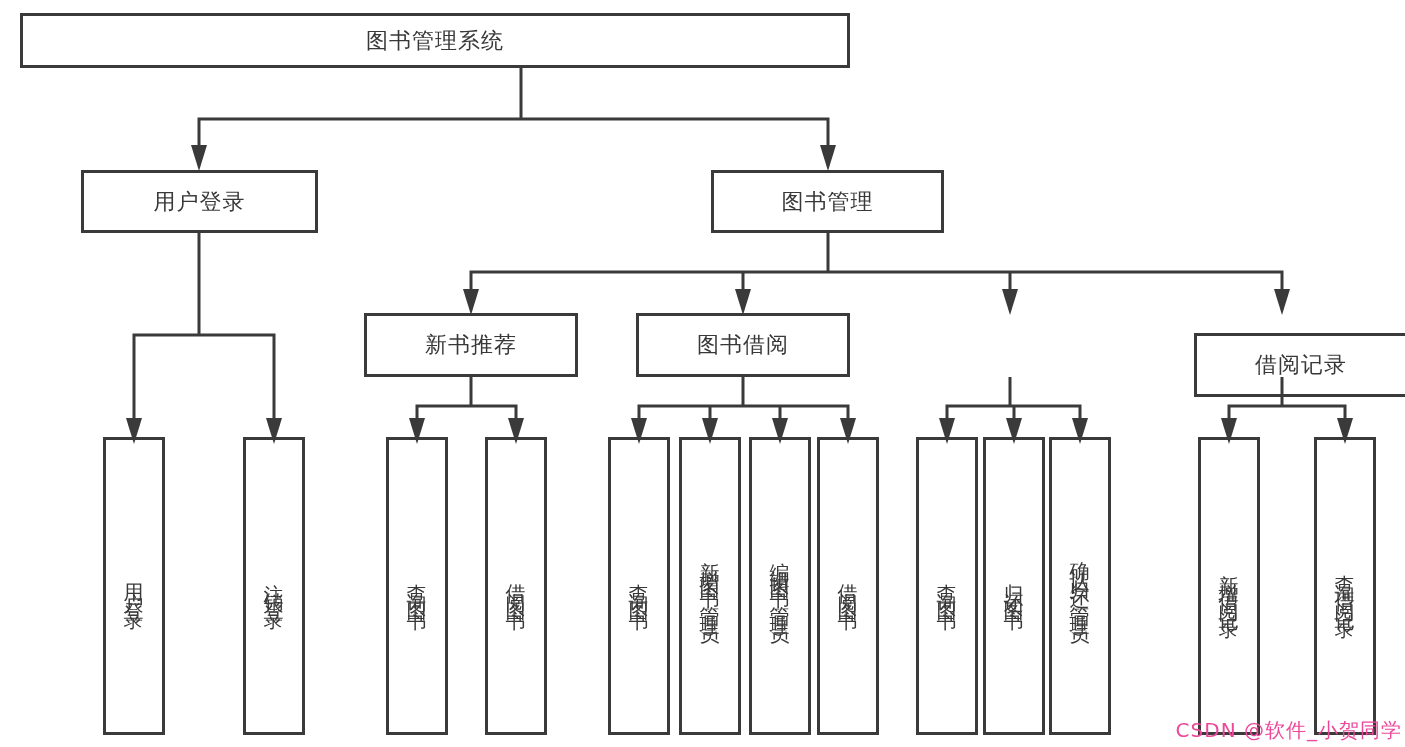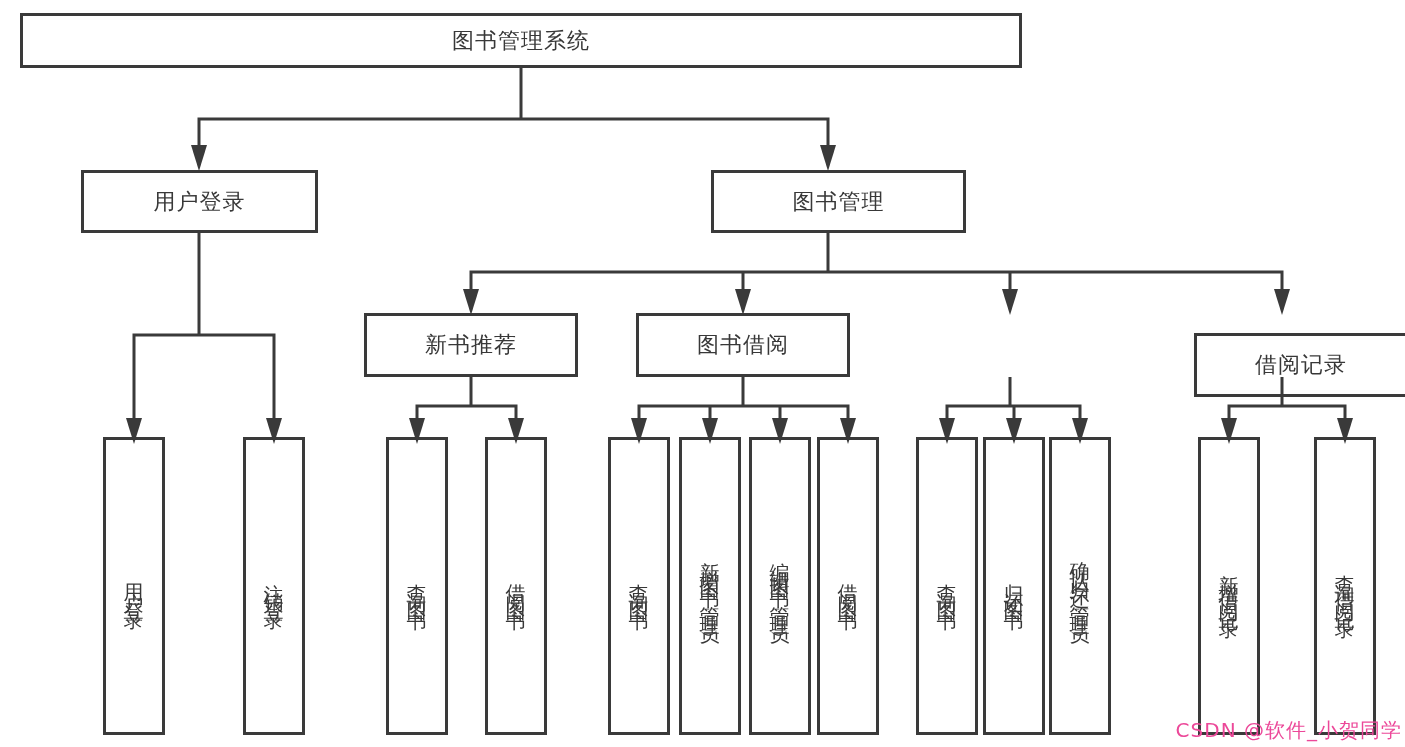--- a/index.html
+++ b/index.html
@@ -34,25 +34,25 @@
     white-space: nowrap;
   }
   .vtext {
     writing-mode: vertical-rl;
     text-orientation: mixed;
     font-size: 20px;
     line-height: 1;
     letter-spacing: 9px;
   }
   
-  .n-root  { left: 20px;  top: 13px;  width: 1002px; height: 55px; }
+  .n-root  { left: 20px;  top: 13px;  width: 830px; height: 55px; }
   
   .lvl2    { top: 170px; height: 63px; }
   .n-userlogin { left: 81px;  width: 237px; }
-  .n-bookmgmt  { left: 711px; width: 255px; }
+  .n-bookmgmt  { left: 711px; width: 233px; }
   
   .lvl3    { top: 313px; height: 64px; width: 214px; }
   .n-newbook { left: 364px; }
   .n-borrow  { left: 636px; }
   .n-current { left: 903px; }
   .n-records { left: 1194px; margin-top: 20px; }
   
   .leaf    { top: 437px; height: 298px; width: 62px; }
   .lf-1  { left: 103px; }
   .lf-2  { left: 243px; }

